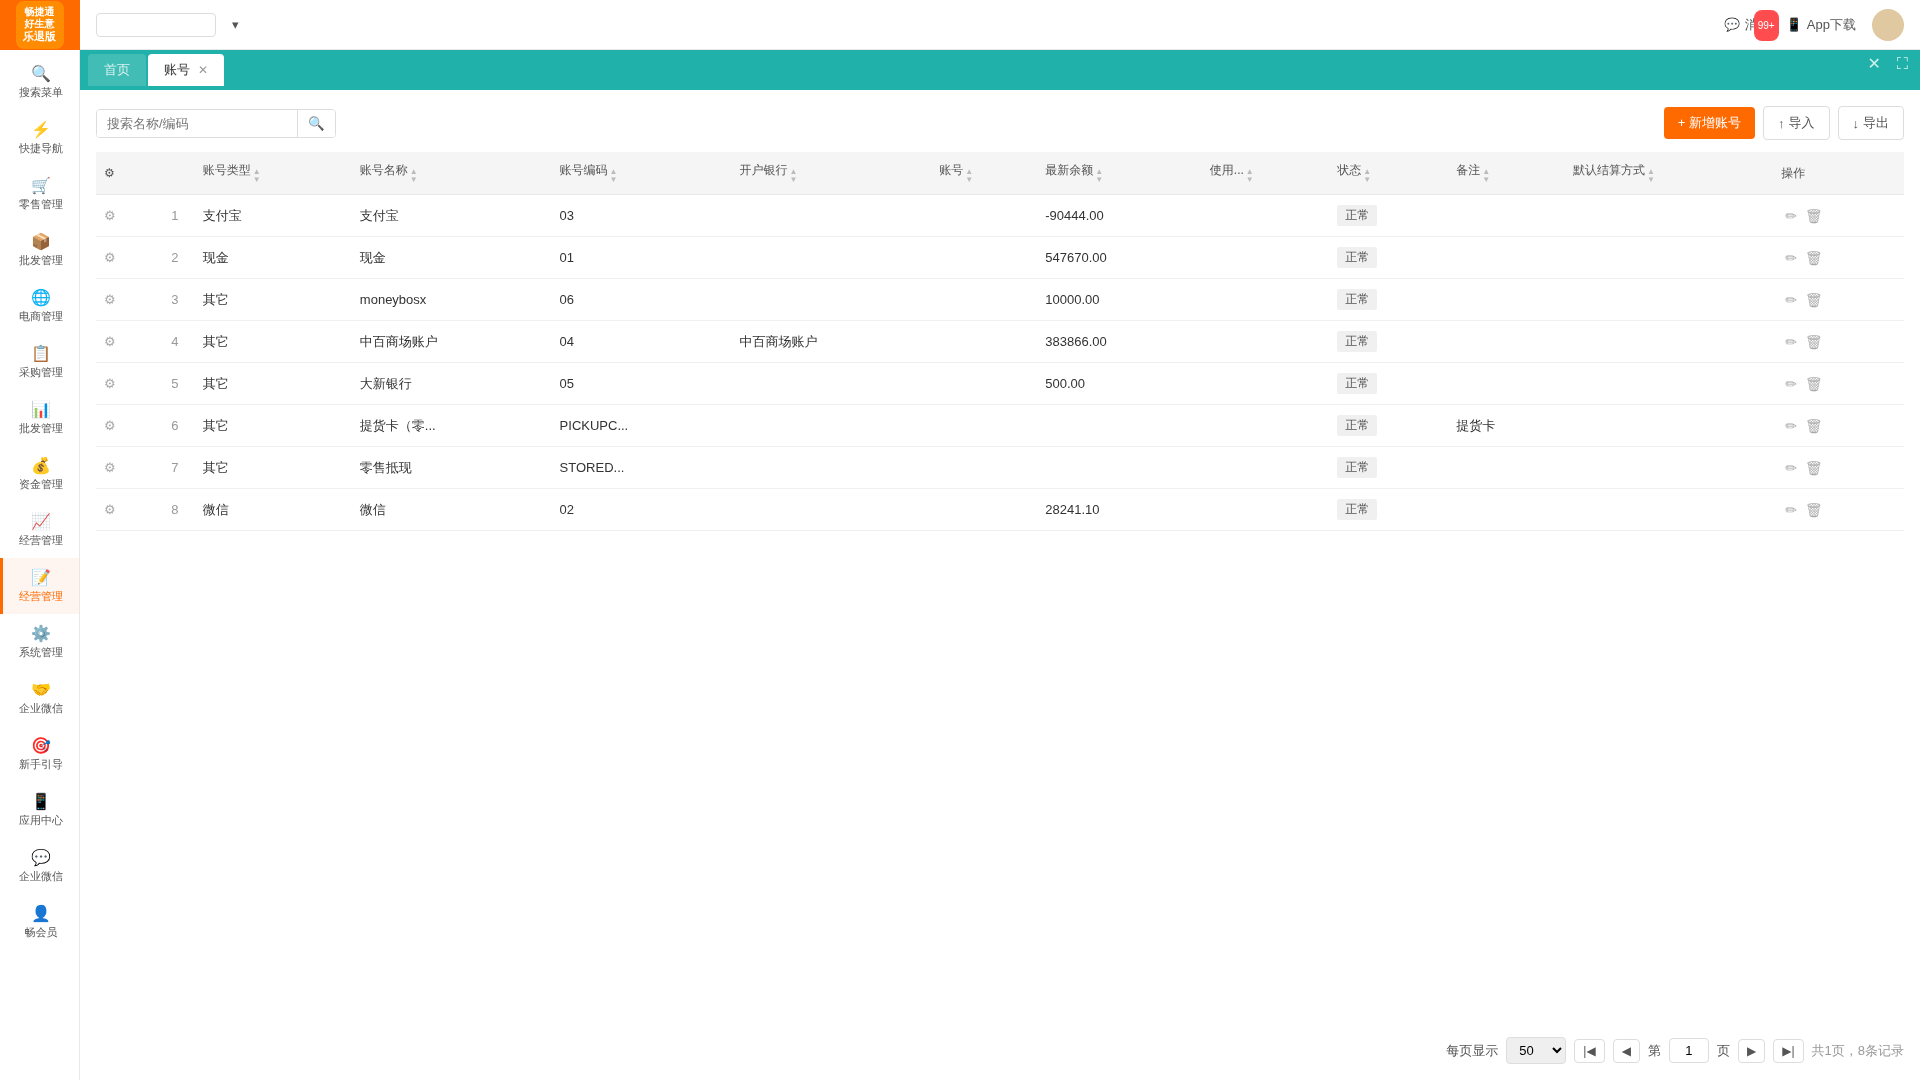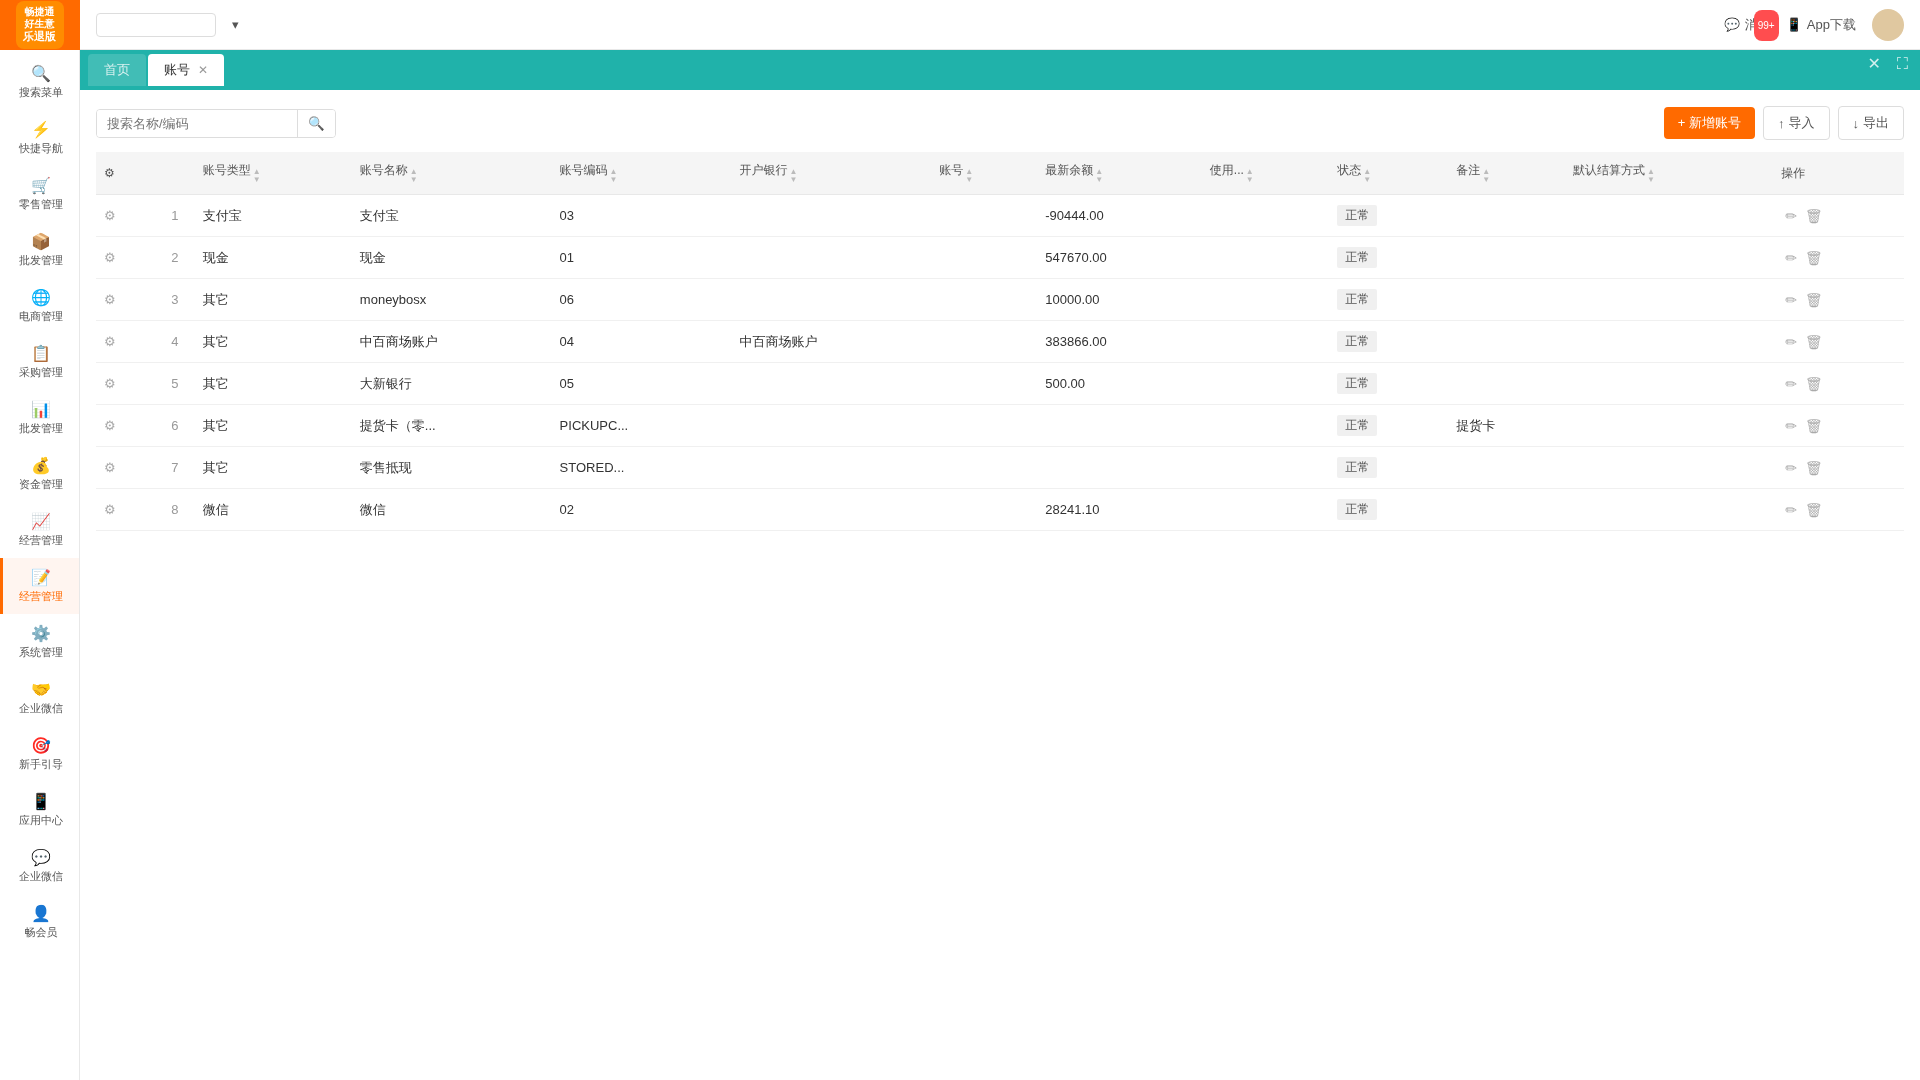--- a/index.html
+++ b/index.html
@@ -380,14 +380,30 @@
               <td></td>
               <td><span class="status-badge">正常</span></td>
               <td></td>
               <td></td>
               <td><button class="action-btn">✏</button><button class="action-btn">🗑</button></td>
             </tr>
           </tbody>
       </table>
     </div>
 
+    <div class="pagination">
+      <span>每页显示</span>
+      <select class="page-size-select">
+        <option>50</option>
+        <option>100</option>
+        <option>200</option>
+      </select>
+      <button class="page-btn">|◀</button>
+      <button class="page-btn">◀</button>
+      <span>第</span>
+      <input type="text" class="page-input" value="1" style="">
+      <span>页</span>
+      <button class="page-btn">▶</button>
+      <button class="page-btn">▶|</button>
+      <span class="page-info">共1页，8条记录</span>
+    </div>
   </div>
 </div>
 
 </body></html>

